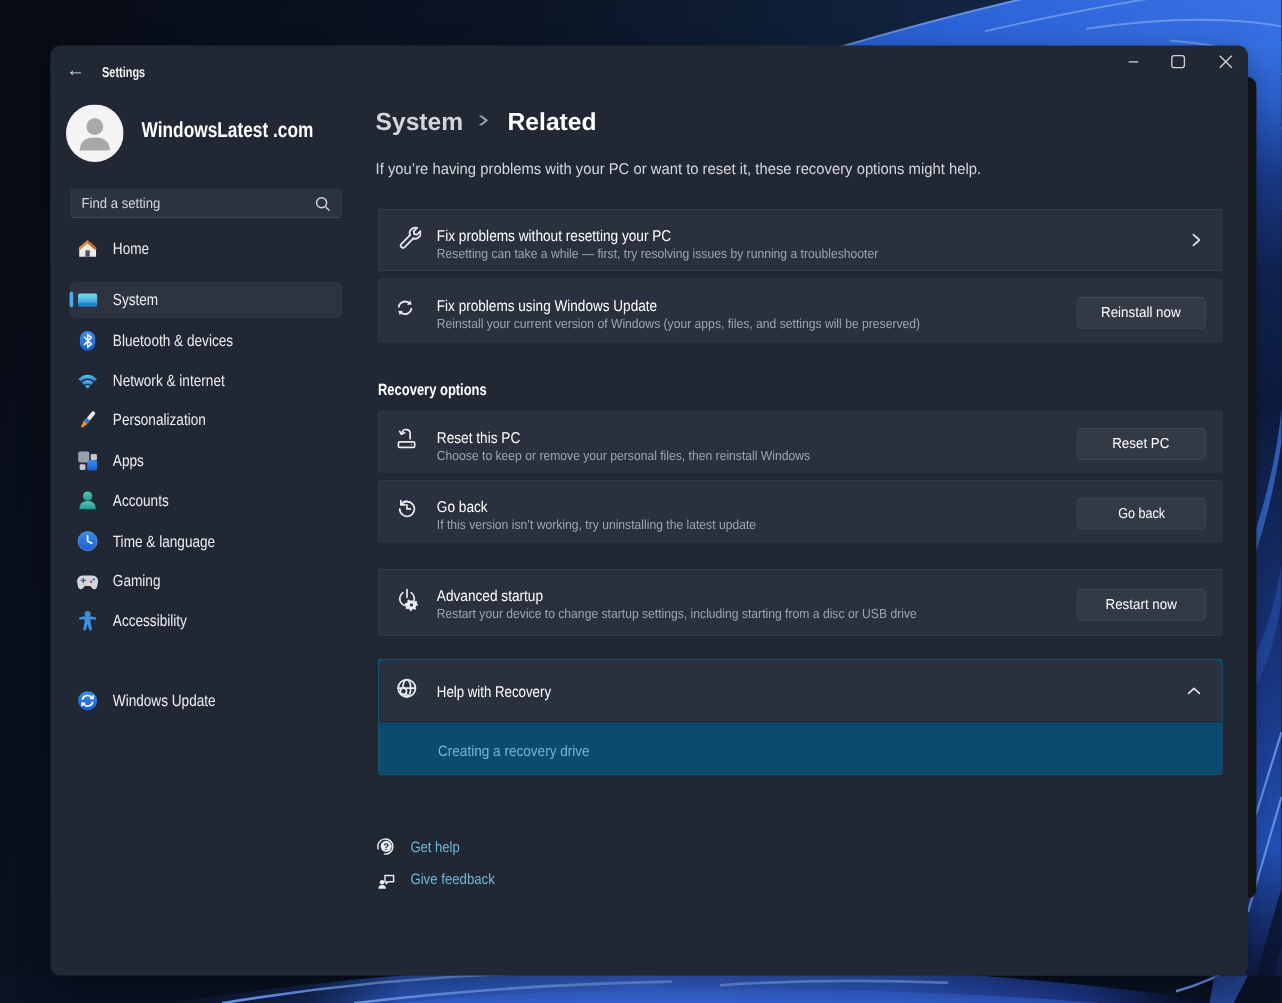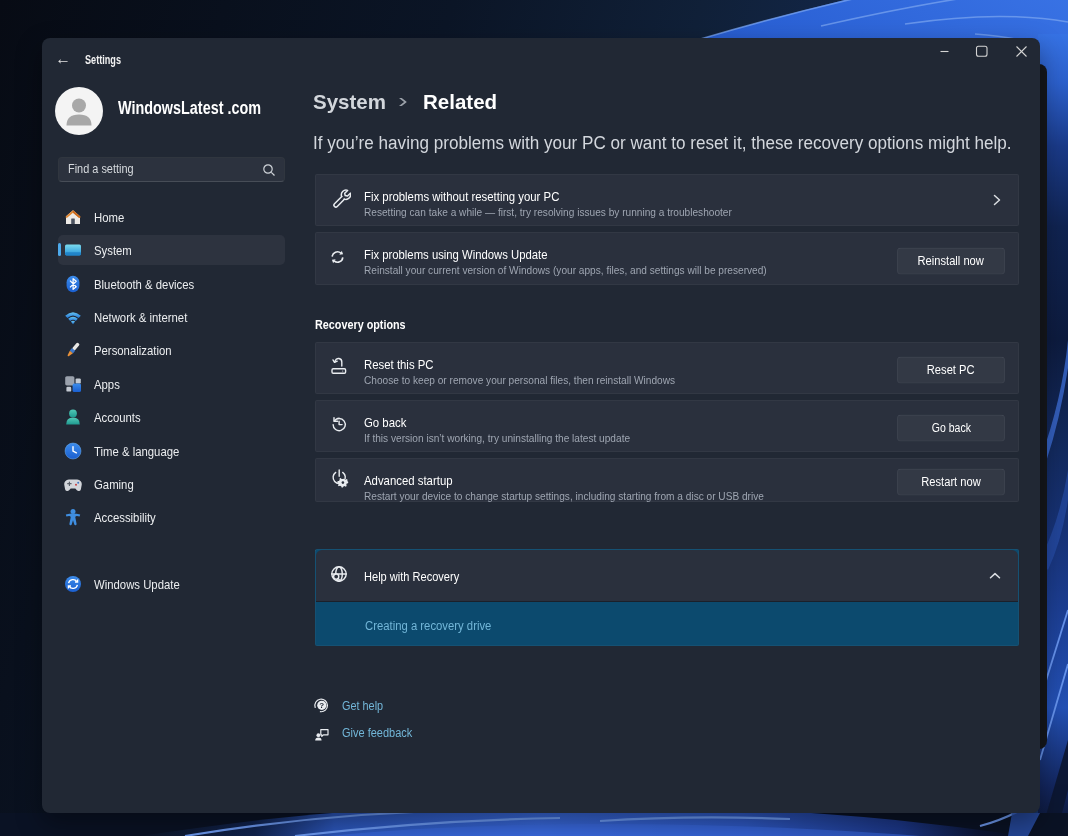--- a/index.html
+++ b/index.html
@@ -26,21 +26,21 @@
     font-size:12px; color:#d6dade; line-height:23px; padding-left:9px; }
   .nav { left:16px; width:227px; height:30px; border-radius:5px; }
   .nav .ic { position:absolute; left:6px; top:6px; width:18px; height:18px; }
   .nav .tx { position:absolute; left:36px; top:50%; transform:translateY(-50%) scaleX(0.84);
     transform-origin:0 50%; font-size:13.5px; color:#eceef0; white-space:nowrap; }
   .nav.sel { background:#2d333f; }
   .pill { position:absolute; left:0px; top:8px; width:3px; height:13px; border-radius:2px;
     background:#4daaec; }
   
   #pagetitle { left:271px; top:52px; font-size:20.5px; font-weight:bold; height:24px; }
-  #pagedesc { left:271px; top:95px; font-size:18px; color:#d3d7dd; }
+  #pagedesc { left:271px; top:95px; font-size:13px; color:#d3d7dd; }
   .card { left:273px; width:704px; background:#2a303d; border-radius:2px;
     border:1px solid rgba(255,255,255,0.04); }
   .cic { position:absolute; left:13px; top:50%; transform:translateY(-50%); }
   .btn { position:absolute; right:13px; top:calc(50% + 2px); transform:translateY(-50%);
     width:108px; height:27px; background:#333945; border:1px solid #3b414d;
     border-top-color:#434955; border-radius:4px; color:#fff; font-size:12px;
     text-align:center; line-height:25px; }
   .btn .sx { transform-origin:50% 50%; }
   .sech { font-size:13.5px; font-weight:bold; color:#fff; }
   .chev { position:absolute; right:17px; top:50%; transform:translateY(-50%); }
@@ -168,21 +168,21 @@
     <path d="M 11.5,38.5 Q 11.5,27.5 24,27.5 Q 36.5,27.5 36.5,38.5 Z" fill="#a8a8a8"></path>
   </svg>
 </div>
 <div class="abs" id="acctname"><span class="sx" style="transform:scaleX(0.80)">WindowsLatest .com</span></div>
 <div class="abs" id="search"><span class="sx" style="transform:scaleX(0.91)">Find a setting</span>
   <svg style="position:absolute;right:8px;top:5px" width="14" height="14" viewBox="0 0 14 14">
     <circle cx="6" cy="6" r="4.2" fill="none" stroke="#cfd3d8" stroke-width="1.2"></circle>
     <line x1="9.3" y1="9.3" x2="12.5" y2="12.5" stroke="#cfd3d8" stroke-width="1.2"></line>
   </svg>
 </div>
-<div class="abs nav" style="top:164px">
+<div class="abs nav" style="top:154px">
 <svg class="ic" viewBox="0 0 18 18">
           <path d="M2 8.2 L9 2.2 L16 8.2 L16 16 L2 16 Z" fill="#edeae6"></path>
 <path d="M1.3 8.9 L9 2.2 L16.7 8.9 L15.2 10.1 L9 4.7 L2.8 10.1 Z" fill="#e0862f"></path>
 <path d="M9 2.2 L16.7 8.9 L15.2 10.1 L9 4.7 Z" fill="#c96a20"></path>
 <rect x="7.2" y="10.5" width="3.6" height="5.5" rx="0.5" fill="#4c5360"></rect>
         </svg>
 <div class="tx">Home</div>
       </div>
 <div class="abs nav sel" style="top:197px">
         <div class="pill"></div>
@@ -314,21 +314,21 @@
             <g fill="none" stroke="#e9ecf0" stroke-width="1.4" stroke-linecap="round" stroke-linejoin="round">
 <path d="M5.0 3.6 v3.6 h3.6"></path>
 <path d="M5.3 7.0 a6.1 6.1 0 1 1 -1.2 3.6 M5.3 7.0 a6.1 6.1 0 0 1 4.9 -2.9"></path>
 <path d="M10.1 7.2 v3.4 h3.0"></path>
 </g>
           </svg></div>
 <div class="ct2"><span class="sx" style="transform:scaleX(0.875)">Go back</span></div>
 <div class="cs2"><span class="sx" style="transform:scaleX(0.92)">If this version isn’t working, try uninstalling the latest update</span></div>
 <div class="btn"><span class="sx" style="transform:scaleX(0.875)">Go back</span></div>
       </div>
-<div class="abs card" style="top:420px;height:44px">
+<div class="abs card" style="top:436px;height:56px">
 <div class="cic"><svg width="21" height="21" viewBox="0 0 21 21">
             <g fill="none" stroke="#e9ecf0" stroke-width="1.4" stroke-linecap="round" stroke-linejoin="round">
 <path d="M6.7 4.9 a6.1 6.1 0 1 0 7.0 0"></path>
 <line x1="10.2" y1="2.4" x2="10.2" y2="8.8"></line>
 </g>
 <g fill="#e9ecf0">
               <path d="M14.8 11.2 l0.5 1.2 1.3 0.1 0.9 -0.9 1.1 0.7 -0.3 1.3 1 0.9 -0.3 1.3 -1.3 0.3 -0.4 1.2 0.4 1.3 -1.1 0.7 -1 -0.8 -1.2 0.4 -0.5 1.2 -1.3 -0.1 -0.4 -1.3 -1.2 -0.5 -1.2 0.6 -0.9 -1 0.7 -1.1 -0.4 -1.2 -1 -0.8 0.5 -1.2 1.3 -0.1 0.7 -1.1 -0.2 -1.3 1.2 -0.5 0.9 1 1.3 -0.1 z"></path>
             </g>
 <circle cx="13.9" cy="15.1" r="1.3" fill="#2a303d"></circle>
           </svg></div>

